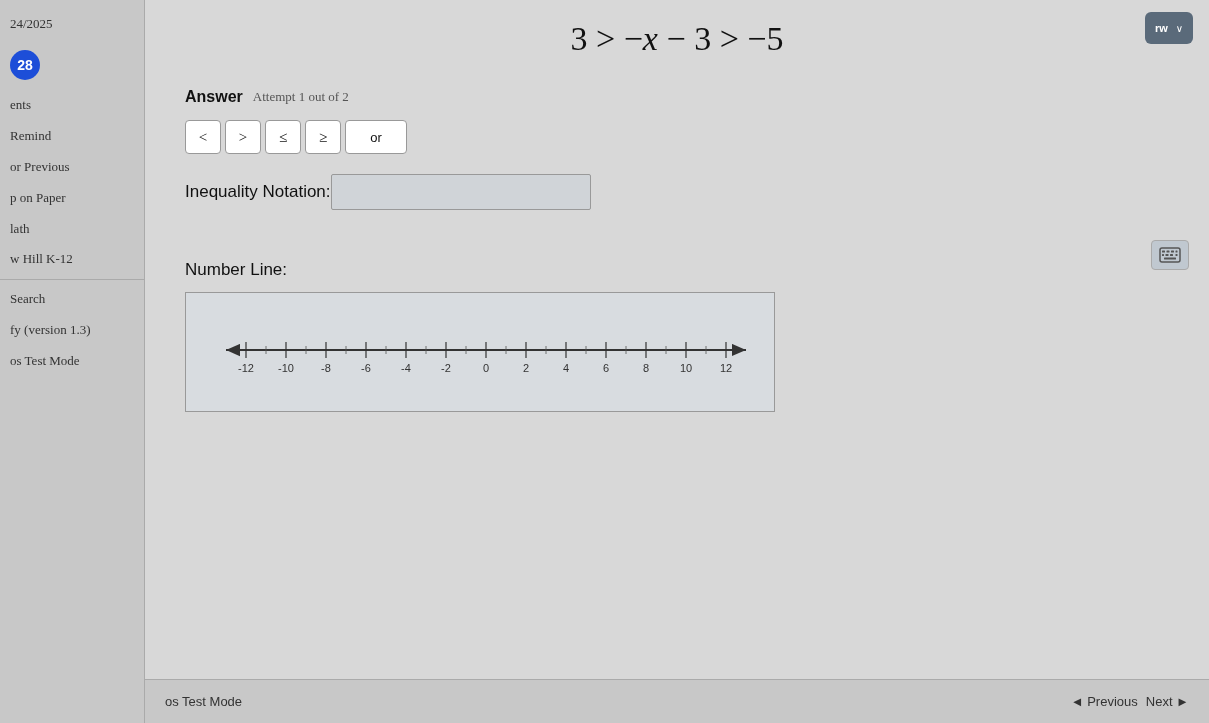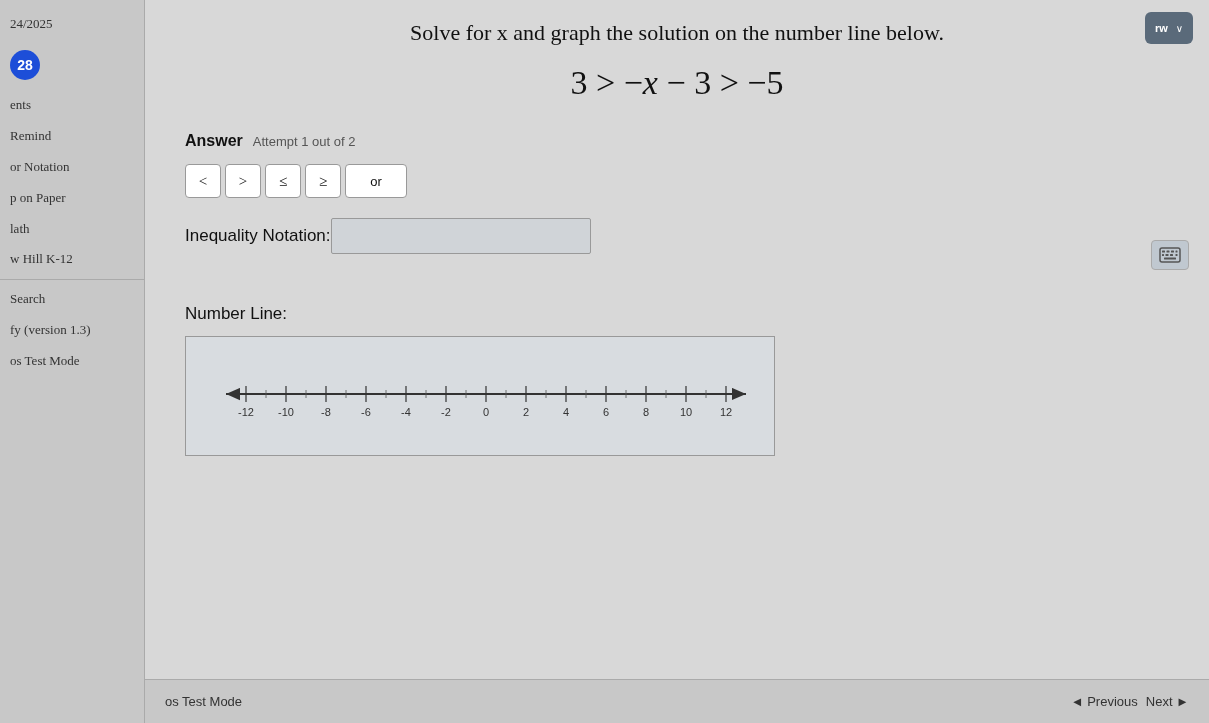--- a/index.html
+++ b/index.html
@@ -128,21 +128,21 @@
     }
 
     .answer-header strong {
       font-weight: bold;
       font-family: Arial, sans-serif;
     }
 
     .answer-header span {
       font-size: 13px;
       color: #555;
-      font-family: Liberation Sans, sans-serif;
+      font-family: Liberation Serif, serif;
     }
 
     .keyboard-icon-btn {
       position: absolute;
       top: 240px;
       right: 20px;
       width: 38px;
       height: 30px;
       background: #c0c8d0;
       border-radius: 4px;
@@ -268,38 +268,37 @@
   </style>
 </head>
 <body>
 
 <div class="sidebar">
   <div class="sidebar-year">24/2025</div>
   <div class="sidebar-badge">28</div>
 
   <div class="sidebar-item">ents</div>
   <div class="sidebar-item">Remind</div>
-  <div class="sidebar-item">or Notation</div>
+  <div class="sidebar-item">or Previous</div>
   <div class="sidebar-item">p on Paper</div>
   <div class="sidebar-item">lath</div>
   <div class="sidebar-item">w Hill K-12</div>
   <div class="sidebar-divider"></div>
   <div class="sidebar-item">Search</div>
   <div class="sidebar-item">fy (version 1.3)</div>
   <div class="sidebar-item">os Test Mode</div>
 </div>
 
 <div class="main">
 
   <div class="top-right-btn">
     <span class="icon-text">rw</span>
     <span class="chevron-icon">∨</span>
   </div>
 
-  <div class="question-title">Solve for x and graph the solution on the number line below.</div>
 
   <div class="equation">
     3 &gt; −<i>x</i> − 3 &gt; −5
   </div>
 
   <div class="answer-section">
     <div class="answer-header">
       <strong>Answer</strong>
       <span>Attempt 1 out of 2</span>
     </div>

